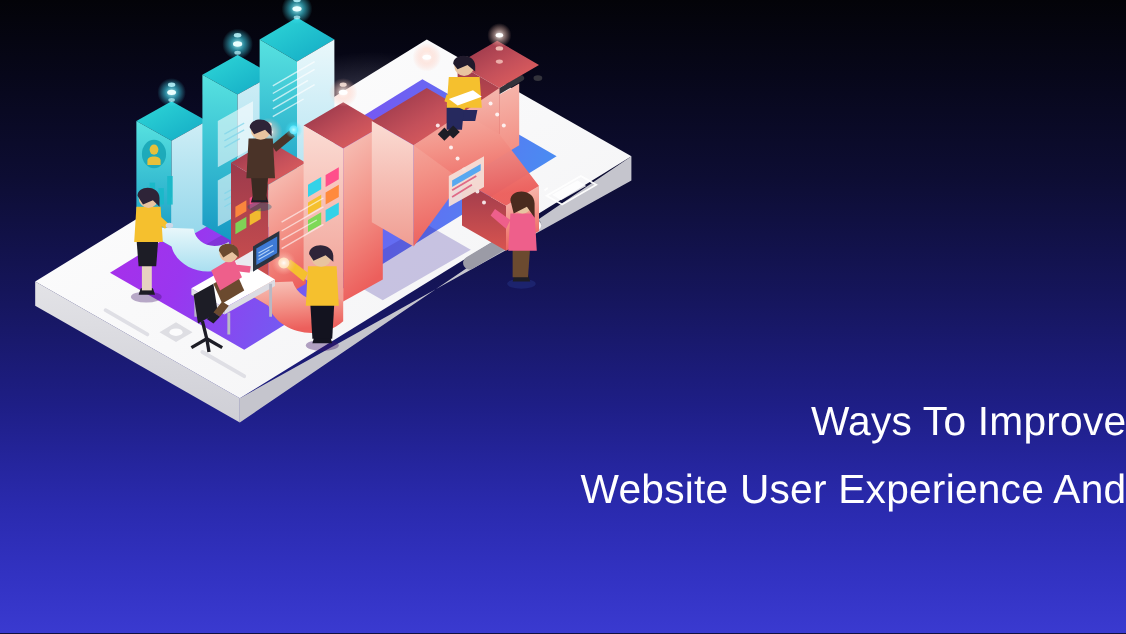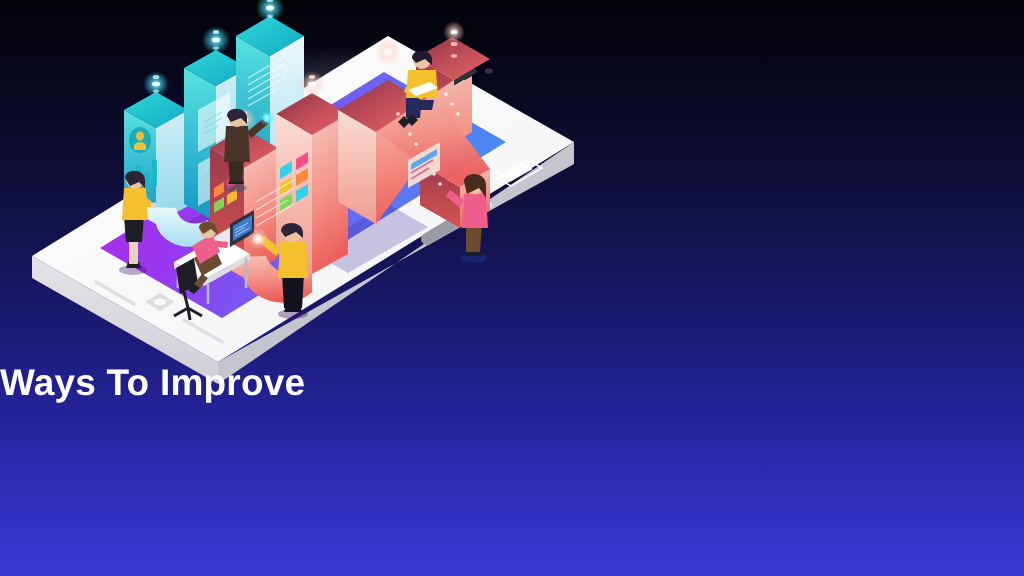--- a/index.html
+++ b/index.html
@@ -31,23 +31,23 @@
     left:8px; top:-8px;
     width:600px; height:440px;
   }
   #illustration svg { display:block; width:100%; height:100%; }
 
   
   #headline {
     position:absolute;
     left:0; top:352px;
     width:1024px;
-    text-align:left;
+    text-align:right;
     color:#ffffff;
-    font-weight:bold;
+    font-weight:normal;
     font-size:37px;
     line-height:62px;
     letter-spacing:0.2px;
     text-rendering:geometricPrecision;
   }
   #headline .line { display:block; white-space:nowrap; }
 </style>
 </head>
 <body>
 
@@ -406,15 +406,16 @@
         <path d="M456,202 L478,202 L480,236 L454,236 Z" fill="#ee5f8b"></path>
         <path d="M456,208 L442,198 L438,204 L452,216 Z" fill="#ee5f8b"></path>
         <circle cx="467" cy="193" r="9" fill="#e8c4a0"></circle>
         <path d="M456,190 C456,179 478,179 478,193 L478,206 L471,196 L459,202 Z" fill="#4a2b1f"></path>
       </g>
     </svg>
   </div>
 
   <div id="headline">
     <span class="line">Ways To Improve</span>
+    <span class="line">Website User Experience And</span>
   </div>
 
 </div>
 
 </body></html>

